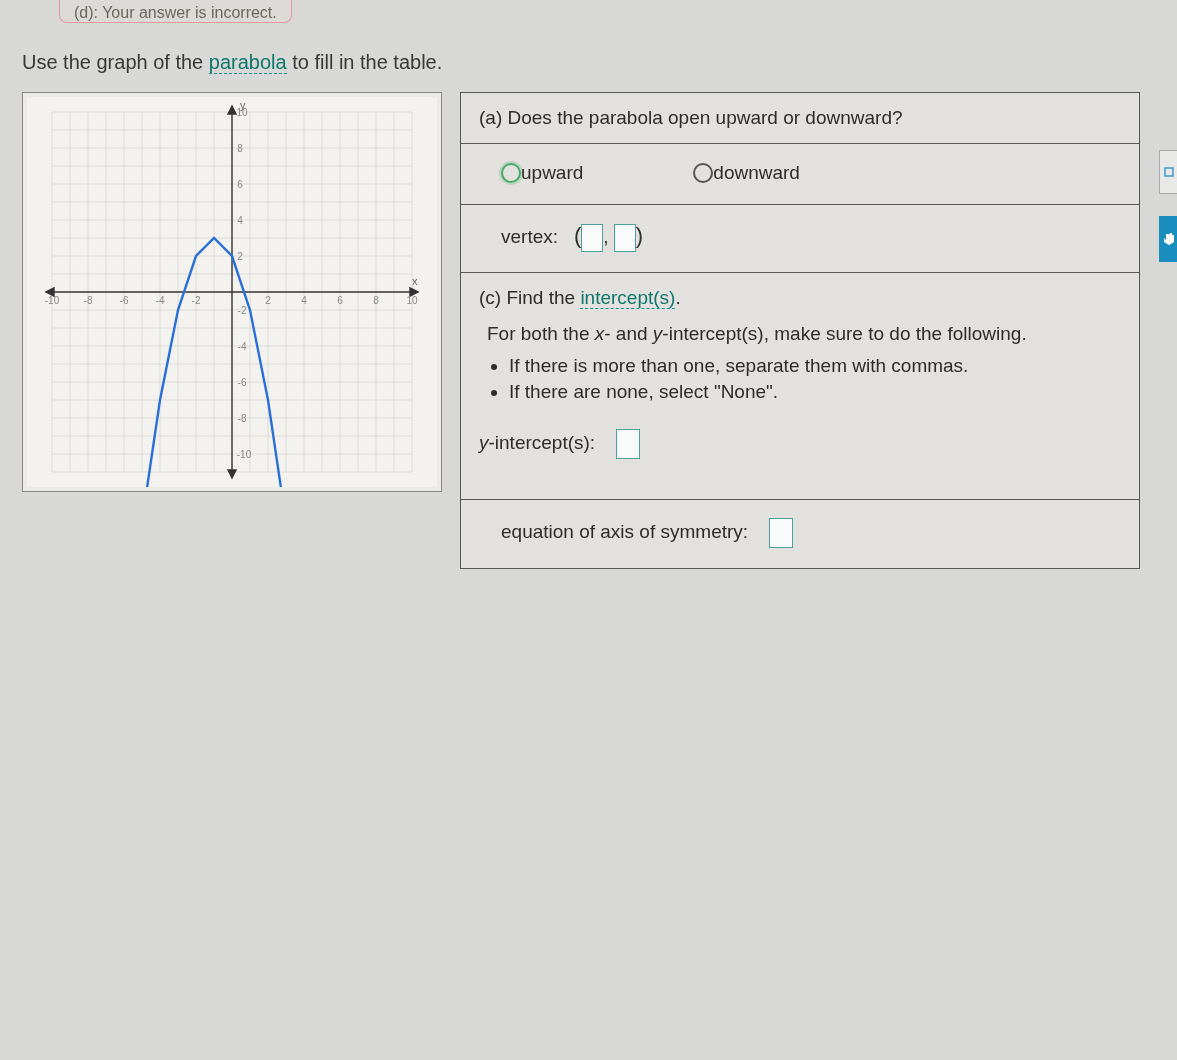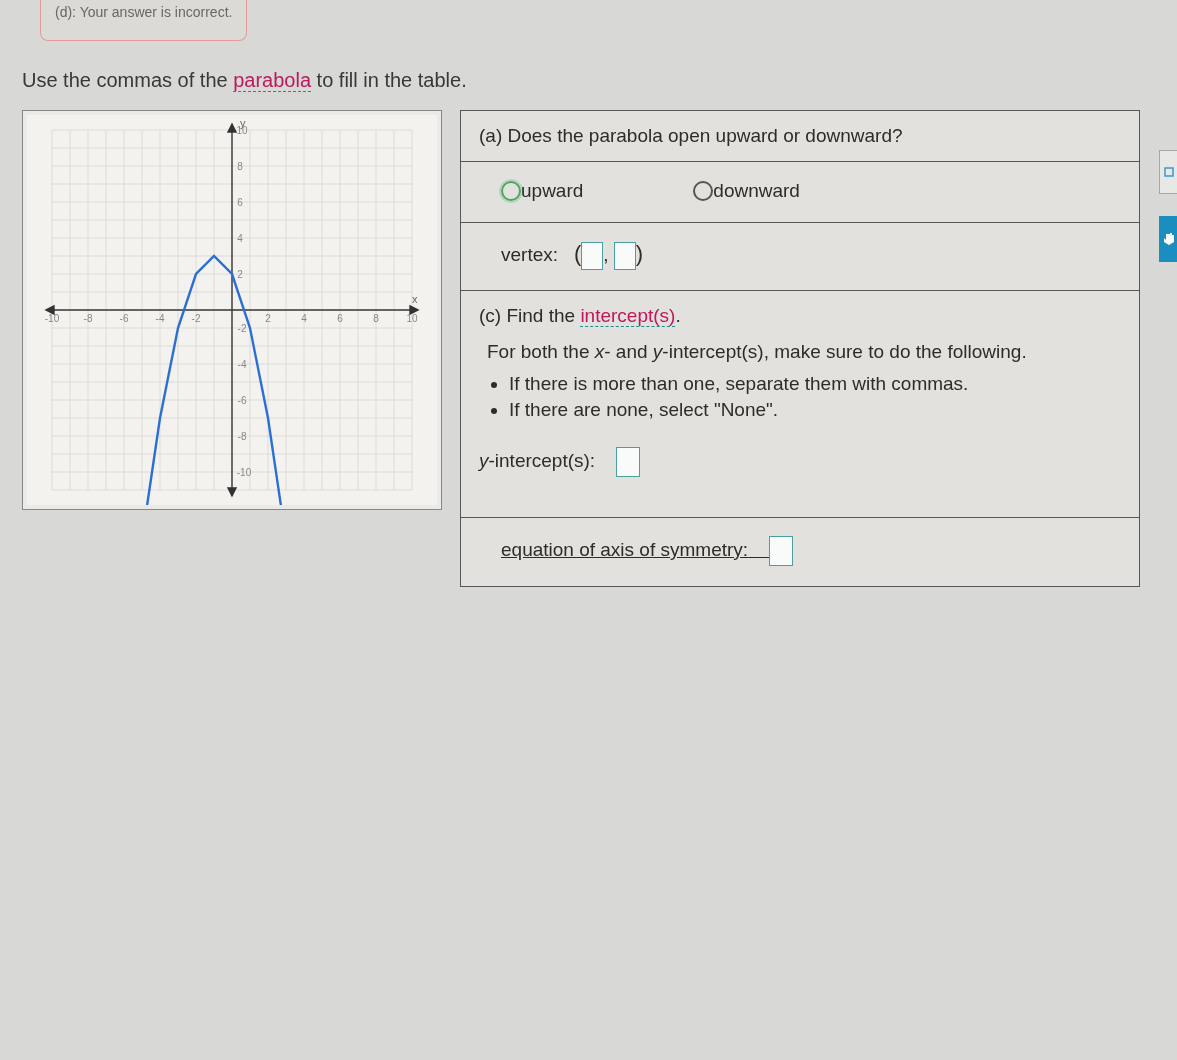--- a/index.html
+++ b/index.html
@@ -6,36 +6,36 @@
   body {
     margin: 0;
     padding: 0;
     font-family: Verdana, Geneva, sans-serif;
     background: #d8d8d6;
     color: #333;
     width: 1177px;
   }
   .feedback-box {
     display: inline-block;
-    margin-left: 40px;
-    padding: 4px 14px 20px 14px;
+    margin-left: 59px;
+    padding: 4px 14px 0 14px;
     border: 1px solid #e59a9a;
     border-top: none;
     border-radius: 0 0 8px 8px;
     color: #6b6660;
-    font-size: 14px;
+    font-size: 16px;
     background: #dcdad7;
   }
   .instruction {
     margin: 28px 0 18px 22px;
     font-size: 20px;
     color: #3a3835;
   }
   .term-link {
-    color: #be185d;
+    color: #0f766e;
     border-bottom: 1px dashed #1a8f8f;
     cursor: pointer;
   }
   .content-row {
     display: flex;
     align-items: flex-start;
     margin-left: 22px;
     gap: 18px;
   }
   .graph-frame {
@@ -55,21 +55,21 @@
     border: 1px solid #565656;
     background: #e3e1dd;
     width: 680px;
   }
   .cell {
     border-bottom: 1px solid #565656;
     padding: 14px 18px;
     font-size: 19px;
     color: #2e2c2a;
   }
-  .cell:last-child { border-bottom: none; text-decoration: underline; }
+  .cell:last-child { border-bottom: none; }
   .subcell {
     padding: 18px 26px 20px 40px;
     font-size: 19px;
   }
   .radio-row {
     display: flex;
     gap: 110px;
     align-items: center;
   }
   .radio-item { display: flex; align-items: center; gap: 0; }
@@ -126,21 +126,21 @@
 </head>
 <body>
 
 <div class="page-wrap">
 
   <div class="feedback-box">
     <span>(d): Your answer is incorrect.</span>
   </div>
 
   <div class="instruction">
-    <span>Use the commas of the </span><span class="term-link">parabola</span><span> to fill in the table.</span>
+    <span>Use the graph of the </span><span class="term-link">parabola</span><span> to fill in the table.</span>
   </div>
 
   <div class="content-row">
 
     <div class="graph-frame">
       <div class="graph-inner">
         <svg viewBox="0 0 400 390" width="100%" height="100%">
 
           <g stroke="#c6c6c6" stroke-width="0.5">
             <line x1="20" y1="15" x2="20" y2="375"></line>

